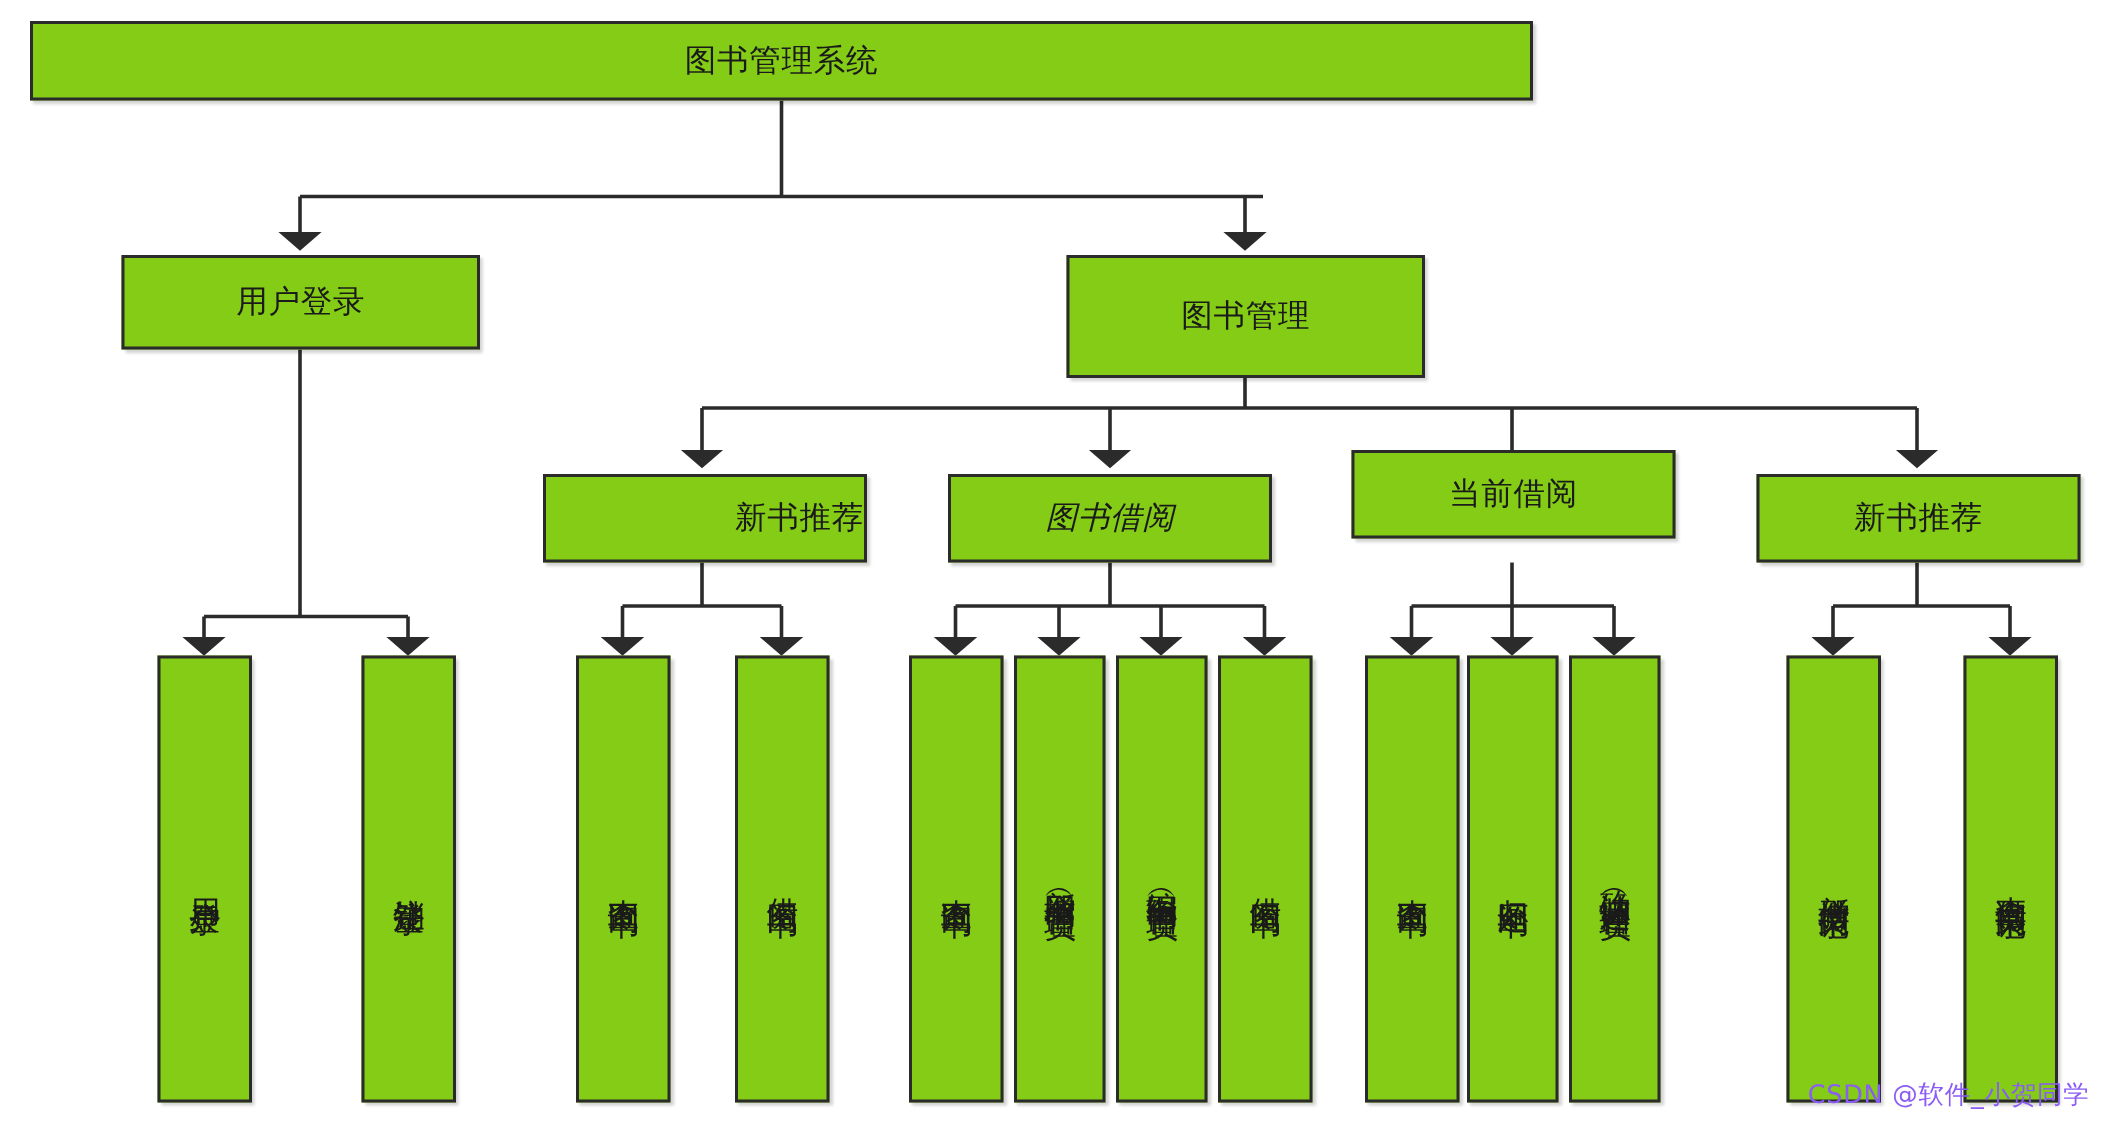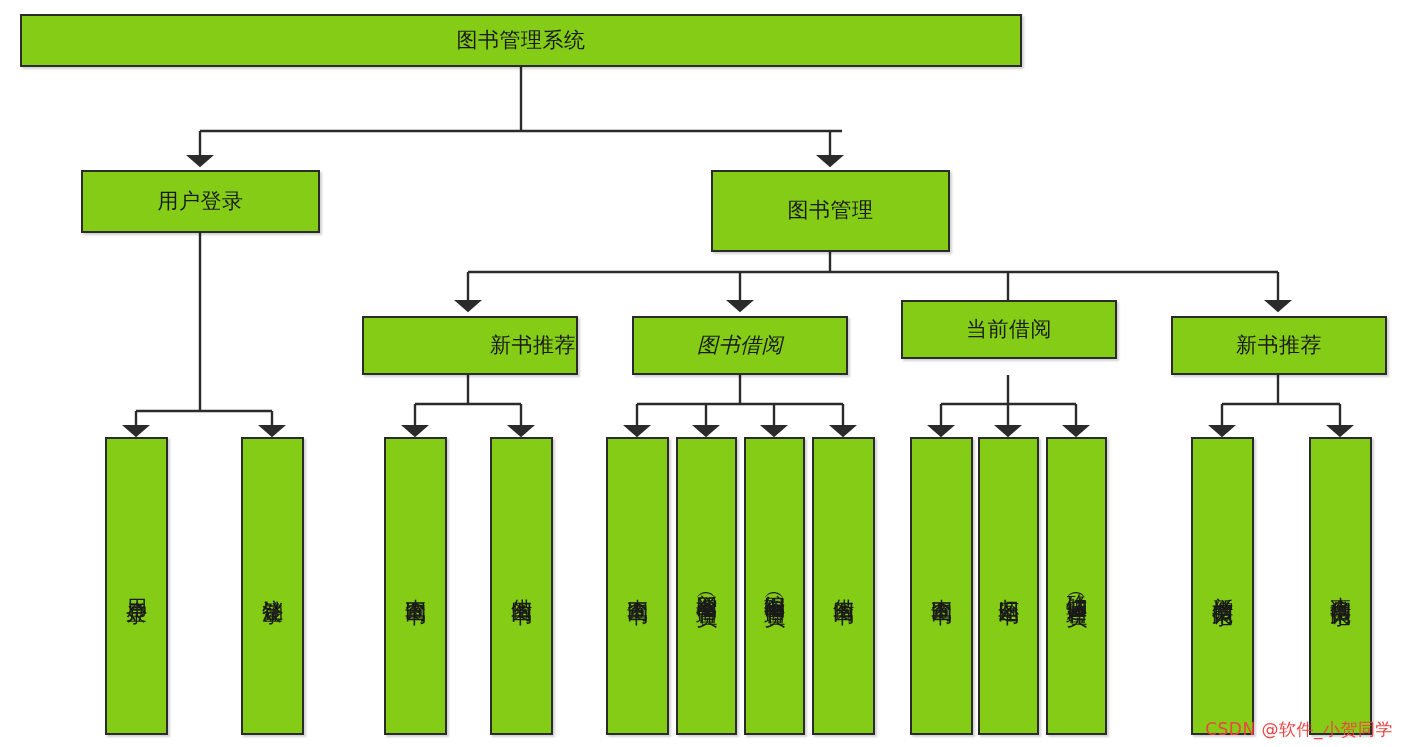--- a/index.html
+++ b/index.html
@@ -59,21 +59,21 @@
     line-height: 1.35;
     letter-spacing: 2px;
     text-align: center;
     white-space: nowrap;
   }
   .watermark {
     position: absolute;
     right: 12px;
     bottom: 6px;
     font-size: 17px;
-    color: #ef4444;
+    color: #8b5cf6;
     white-space: nowrap;
     letter-spacing: 0.5px;
   }
 </style>
 </head>
 <body>
 
 <div id="canvas">
 
   <svg class="edges" viewBox="0 0 1405 747" xmlns="http://www.w3.org/2000/svg">

